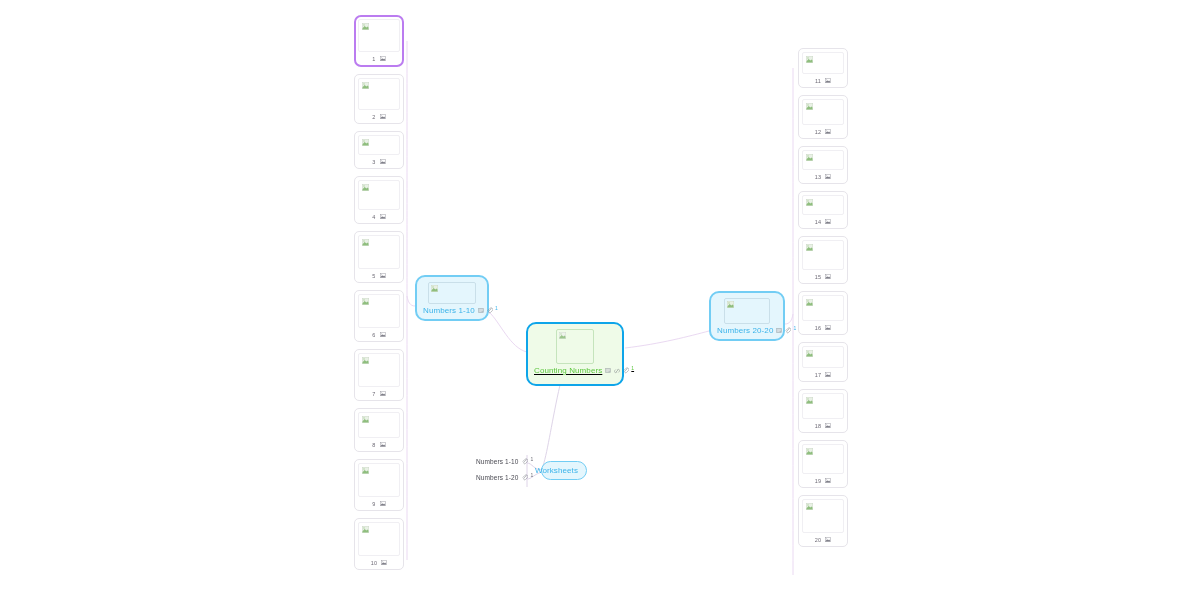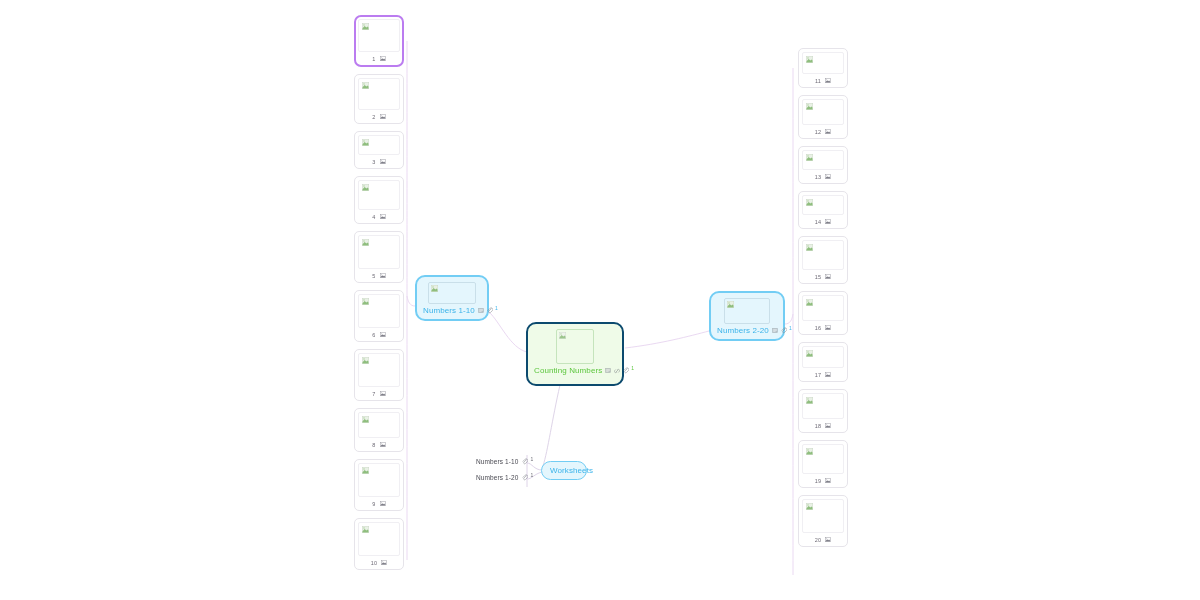--- a/index.html
+++ b/index.html
@@ -87,21 +87,22 @@
     border-radius: 10px;
     display: flex;
     flex-direction: column;
   }
   .node-blue {
     background: #e4f6fd;
     border: 2px solid #72cdf4;
   }
   .node-green {
     background: #effbe8;
-    border: 2px solid #0c4a6e;
+    border: 2px solid #0ea5e9;
+    text-decoration: underline;
   }
   .node-inner-frame {
     margin: 5px auto 0 auto;
     border: 1px solid rgba(140,170,190,.30);
     border-radius: 2px;
     position: relative;
     background: transparent;
   }
   .node-green .node-inner-frame {
     border-color: rgba(120,185,105,.35);
@@ -146,21 +147,21 @@
 
   
   .pill {
     position: absolute;
     box-sizing: border-box;
     background: #e4f6fd;
     border: 1.5px solid #72cdf4;
     border-radius: 14px;
     display: flex;
     align-items: center;
-    justify-content: flex-start;
+    justify-content: flex-end;
     padding: 0 8px;
   }
   .pill-label {
     font-size: 8px;
     color: #3bb3ea;
     letter-spacing: .1px;
     white-space: nowrap;
   }
 
   
@@ -613,21 +614,21 @@
 
   <div class="node node-blue" style="left:709px; top:291px; width:76px; height:50px;">
     <div class="node-inner-frame" style="width:44px; height:24px;">
       <svg class="broken-img" viewBox="0 0 8 8" style="left:2px; top:2px;">
         <rect x="0" y="0" width="8" height="8" fill="#e8f0e4" stroke="#b9c9b4" stroke-width=".6"></rect>
         <path d="M0.6 6 L3 3.4 L5 5.2 L6.4 4 L7.4 5.2 L7.4 7.4 L0.6 7.4 Z" fill="#8fbe7e"></path>
         <circle cx="2.3" cy="2.2" r="0.8" fill="#a9cf9a"></circle>
       </svg>
     </div>
     <div class="node-label-row">
-      <span class="node-label">Numbers 2-20</span>
+      <span class="node-label">Numbers 20-20</span>
       <span class="node-icons">
         <svg class="ic ic-note" viewBox="0 0 8 7">
           <rect x="0.4" y="0.4" width="7.2" height="6.2" fill="#9aa0a6" stroke="#7b8187" stroke-width=".5"></rect>
           <rect x="1.4" y="1.6" width="5.2" height="0.7" fill="#fff"></rect>
           <rect x="1.4" y="3.1" width="5.2" height="0.7" fill="#fff"></rect>
           <rect x="1.4" y="4.6" width="3.4" height="0.7" fill="#fff"></rect>
         </svg>
         <span class="node-icons">
           <svg class="ic ic-attach" viewBox="0 0 8 9">
             <path d="M5.6 2.2 L2.6 5.2 a1.4 1.4 0 0 0 2 2 L7.2 4.6 a2.2 2.2 0 0 0 -3.1 -3.1 L1.3 4.3" fill="none" stroke="#6f7378" stroke-width="1" stroke-linecap="round"></path>

